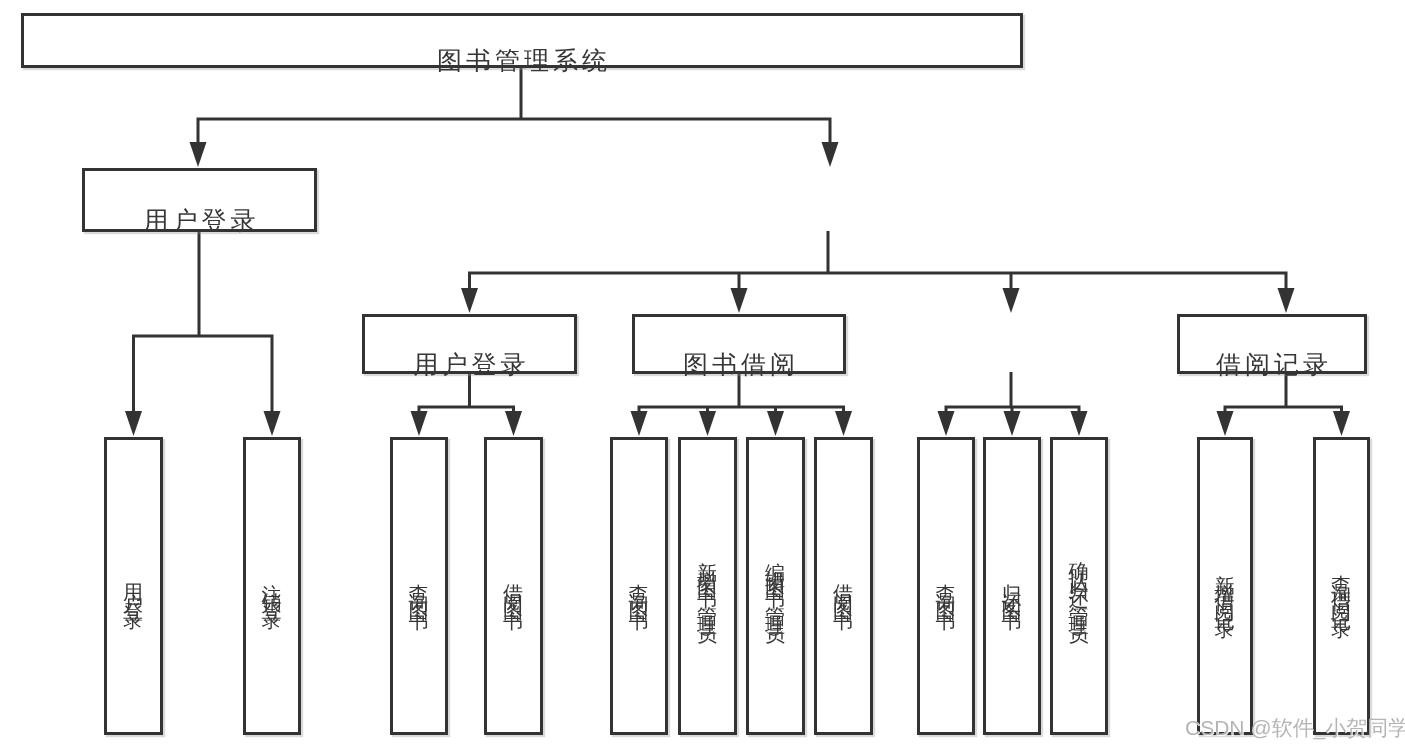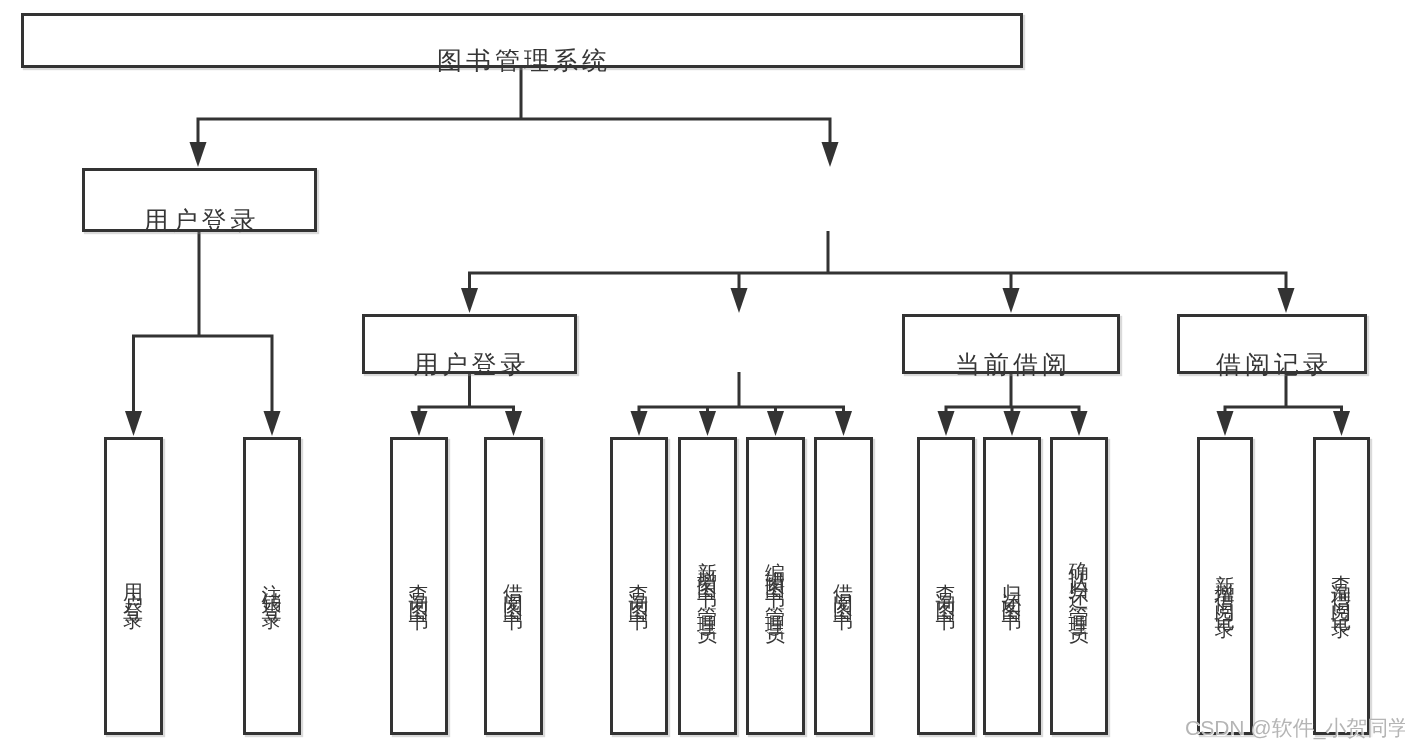--- a/index.html
+++ b/index.html
@@ -108,22 +108,22 @@
     <span>图书管理系统</span>
   </div>
 
   <div class="box hbox" style="left:82px; top:168px; width:235px; height:64px;">
     <span>用户登录</span>
   </div>
 
   <div class="box hbox" style="left:362px; top:314px; width:215px; height:60px;">
     <span>用户登录</span>
   </div>
-  <div class="box hbox" style="left:902px; top:314px; width:218px; height:60px;">
-    <span>当前借阅</span>
+  <div class="box hbox" style="left:632px; top:314px; width:214px; height:60px;">
+    <span>图书借阅</span>
   </div>
   <div class="box hbox" style="left:1177px; top:314px; width:190px; height:60px;">
     <span>借阅记录</span>
   </div>
 
   <div class="box leaf" style="left:104px; top:437px; width:59px; height:298px;">
     <span>用户登录</span>
   </div>
   <div class="box leaf" style="left:243px; top:437px; width:58px; height:298px;">
     <span>注销登录</span>

